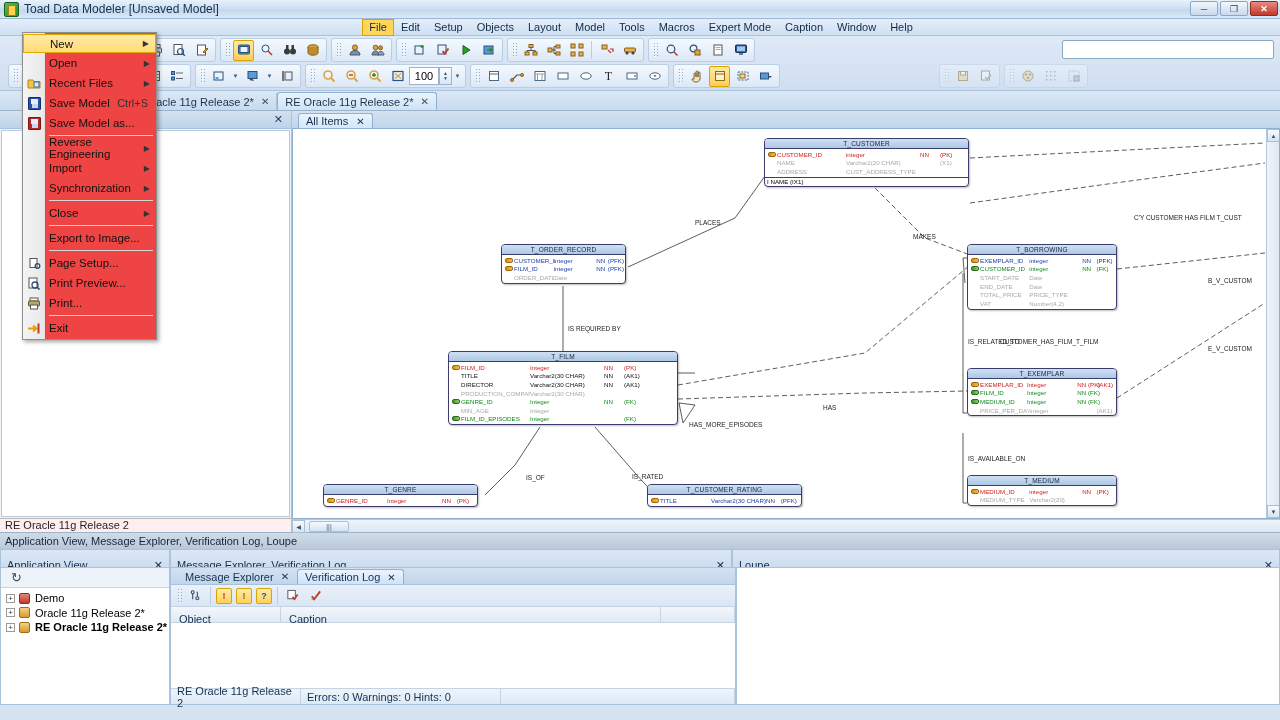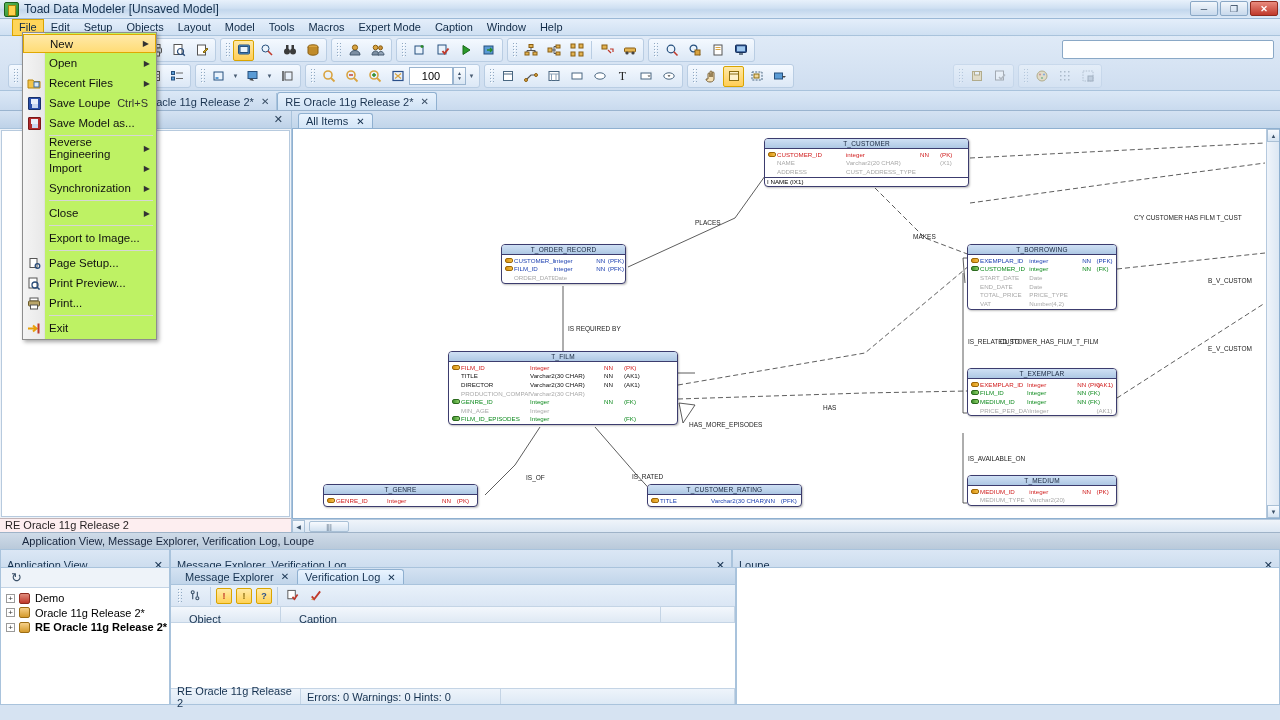--- a/index.html
+++ b/index.html
@@ -36,22 +36,22 @@
     border:1px solid #8aa8c6; border-radius:2px;
     display:flex;align-items:center;justify-content:center;
     font-size:9px; color:#20364f;
   }
   .win-btn.close { background:linear-gradient(to bottom,#e98b7e,#c0392b); border-color:#8e2a1e; color:#fff; font-weight:bold;}
   
   .menubar {
     height:17px;
     background:linear-gradient(to bottom,#e4eefa,#cfe0f2);
     border-bottom:1px solid #a9c3dc;
-    display:flex; align-items:center; padding-left:12px;
-    position:relative; z-index:40;
+    display:flex; align-items:center; padding-left:2px;
+    position:relative; z-index:40;justify-content:center;
   }
   .menu-item {
     padding:1px 7px; font-size:11px; color:#102a47; line-height:15px;
     cursor:default;
   }
   .menu-item.active { background:#ffd55a; border:1px solid #d9a400; padding:0px 6px; }
   
   .toolbar-area {
     background:linear-gradient(to bottom,#dfeaf7,#cfdef0);
     border-bottom:1px solid #a9c3dc;
@@ -72,21 +72,21 @@
   .tbtn.on { background:linear-gradient(to bottom,#ffe9a8,#ffcd56); border-color:#d9a400;}
   .tbtn svg { display:block; }
   .tsep { width:1px;height:18px;background:#b9cde3;margin:0 3px; }
   .combo {
     height:19px; border:1px solid #9ab4cf; background:#fff; border-radius:2px;
     display:flex;align-items:center;justify-content:space-between;
     padding:0 3px 0 5px; font-size:11px; color:#12263b; margin:0 2px;
   }
   .combo .arr { font-size:7px; color:#30465e; margin-left:6px;}
   .zoombox {
-    width:44px;height:18px;border:1px solid #9ab4cf;background:#fff;
+    width:30px;height:18px;border:1px solid #9ab4cf;background:#fff;
     display:flex;align-items:center;justify-content:center;font-size:11px;
   }
   .spin { width:13px;height:18px;border:1px solid #9ab4cf;background:linear-gradient(to bottom,#fbfdff,#d9e6f4);
     display:flex;flex-direction:column;align-items:center;justify-content:center;font-size:5px;line-height:5px;color:#3b5068;}
   .searchbox {
     position:absolute; right:6px; top:4px;
     width:212px;height:19px;background:#fff;border:1px solid #8aa8c6;border-radius:2px;
   }
   
   .modeltabs {
@@ -166,21 +166,21 @@
   .hscroll { height:13px; background:linear-gradient(to bottom,#eff4fa,#dce7f3); border-top:1px solid #b5c9de; display:flex;align-items:center;}
   .sc-btn { width:13px;height:13px;display:flex;align-items:center;justify-content:center;font-size:6px;color:#3a5068;
       background:linear-gradient(to bottom,#f7fafe,#d6e4f2); border:1px solid #a9c0d6;}
   .sc-thumb{ height:11px; background:linear-gradient(to bottom,#f7fafe,#d3e2f1); border:1px solid #a9c0d6; border-radius:2px;
       display:flex;align-items:center;justify-content:center; font-size:7px; color:#4a6078;}
   .di-status { height:17px; background:linear-gradient(to bottom,#e6eefa,#cfdef0); border-top:1px solid #a9c3dc;
       display:flex; align-items:center; font-size:11px; color:#15314f; }
   .di-status .cell { padding:0 8px; border-right:1px solid #b5c9de; height:15px; display:flex; align-items:center;}
   
   .dockinfo { height:17px; background:linear-gradient(to bottom,#cfdbe8,#b9c9da); border-top:1px solid #9fb3c8;
-      display:flex;align-items:center; padding-left:22px; font-size:11px; color:#16243c;}
+      display:flex;align-items:center; padding-left:5px; font-size:11px; color:#16243c;}
   .panelrow { display:flex; height:18px; }
   .panel-hdr { background:linear-gradient(to bottom,#dbe7f5,#c3d6ea); border:1px solid #a9c3dc;
       display:flex; align-items:center; justify-content:space-between; padding:15px 6px; font-size:11px; color:#15314f;}
   
   .bottom { display:flex; height:138px; }
   .bp { border:1px solid #a9c3dc; background:#eef3f9; display:flex; flex-direction:column;}
   .appview { width:170px; }
   .av-toolbar { height:20px; border-bottom:1px solid #c4d4e5; display:flex;align-items:center;padding-left:10px;}
   .av-tree { flex:1; background:#fff; font-size:11px; padding-top:3px;}
   .av-row { height:14.5px; display:flex; align-items:center; padding-left:5px;}
@@ -194,30 +194,30 @@
       border:1px solid transparent;}
   .mp-tab.sel { background:linear-gradient(to bottom,#eaf4ff,#cfe3f7); border:1px solid #8fb0d0; border-bottom:none;
       border-top-left-radius:3px;border-top-right-radius:3px;}
   .mp-toolbar { height:22px; display:flex;align-items:center;padding-left:4px;
       background:linear-gradient(to bottom,#e9f1fa,#dae6f4); border-bottom:1px solid #c4d4e5;}
   .sevbtn { width:16px;height:16px;margin:0 2px; border:1px solid #d9a400; border-radius:2px;
       background:linear-gradient(to bottom,#ffeaa8,#ffd257); display:flex;align-items:center;justify-content:center;
       font-size:9px; font-weight:bold; }
   .grid-hdr { height:16px; background:linear-gradient(to bottom,#f3f7fc,#dfe9f4); border-bottom:1px solid #c4d4e5;
       display:flex; font-size:11px; color:#15314f; }
-  .grid-hdr .col { border-right:1px solid #c4d4e5; padding-left:18px; display:flex;align-items:center; height:24px;}
+  .grid-hdr .col { border-right:1px solid #c4d4e5; padding-left:8px; display:flex;align-items:center; height:24px;}
   .grid-body { flex:1; background:#fff; }
   .mp-status { height:16px; background:linear-gradient(to bottom,#eef4fb,#dde9f5); border-top:1px solid #c4d4e5;
       display:flex; font-size:11px; color:#15314f; }
   .mp-status .cell { padding:0 6px; border-right:1px solid #c4d4e5; display:flex;align-items:center;}
   .loupe { width:548px; }
   
   .filemenu {
     position:absolute; left:22px; top:32px; width:135px;
-    background:#bef264; border:1px solid #8e8e8e; box-shadow:2px 2px 4px rgba(0,0,0,.35);
+    background:#ef4444; border:1px solid #8e8e8e; box-shadow:2px 2px 4px rgba(0,0,0,.35);
     z-index:100; padding:1px 0;
   }
   .filemenu .gutter { position:absolute; left:0;top:0;bottom:0;width:22px;
       background:linear-gradient(to right,#f4f4f4,#e8e8e8); border-right:1px solid #e0e0e0;}
   .fm-item { height:20px; display:flex;align-items:center; position:relative; z-index:2;
       font-size:11.5px; color:#111; padding-left:26px; padding-right:6px;}
   .fm-item.hl { background:linear-gradient(to bottom,#ffe9a9,#ffdc76); border:1px solid #e0a800; height:19px;}
   .fm-item .arrow { position:absolute; right:6px; font-size:8px; color:#333;}
   .fm-item .acc { position:absolute; right:8px; font-size:11px; color:#333;}
   .fm-sep { height:1px; background:#d6d6d6; margin:2px 3px 2px 26px; position:relative; z-index:2;}
@@ -1186,21 +1186,21 @@
           <rect x="7" y="5" width="5" height="5" fill="#d9e9f8" stroke="#3a6ea5"></rect>
         </svg>
       </span>
       <span>Recent Files</span>
       <span class="arrow">▶</span>
     </div>
     <div class="fm-item">
       <span class="fm-ico">
         <span class="dsk"></span>
       </span>
-      <span>Save Loupe</span>
+      <span>Save Model</span>
       <span class="acc">Ctrl+S</span>
     </div>
     <div class="fm-item">
       <span class="fm-ico">
         <span class="dsk" style="background: rgb(176, 42, 42); border-color: rgb(122, 23, 23);"></span>
       </span>
       <span>Save Model as...</span>
     </div>
     <div class="fm-sep"></div>
     <div class="fm-item">

